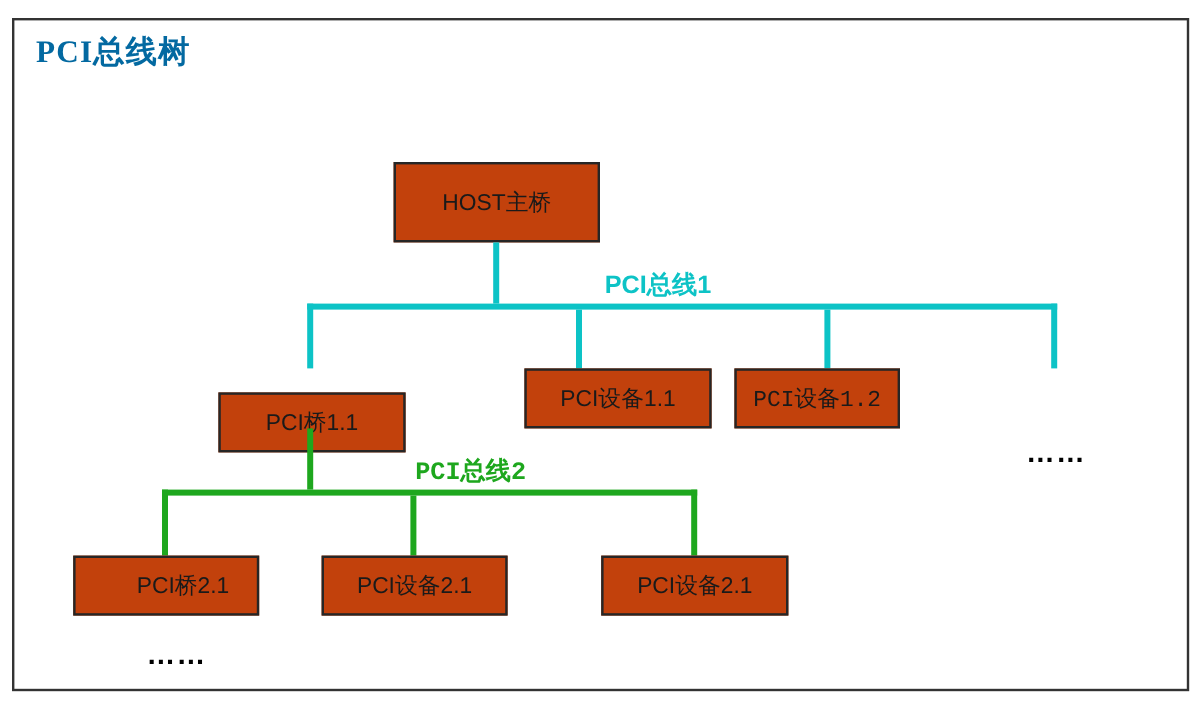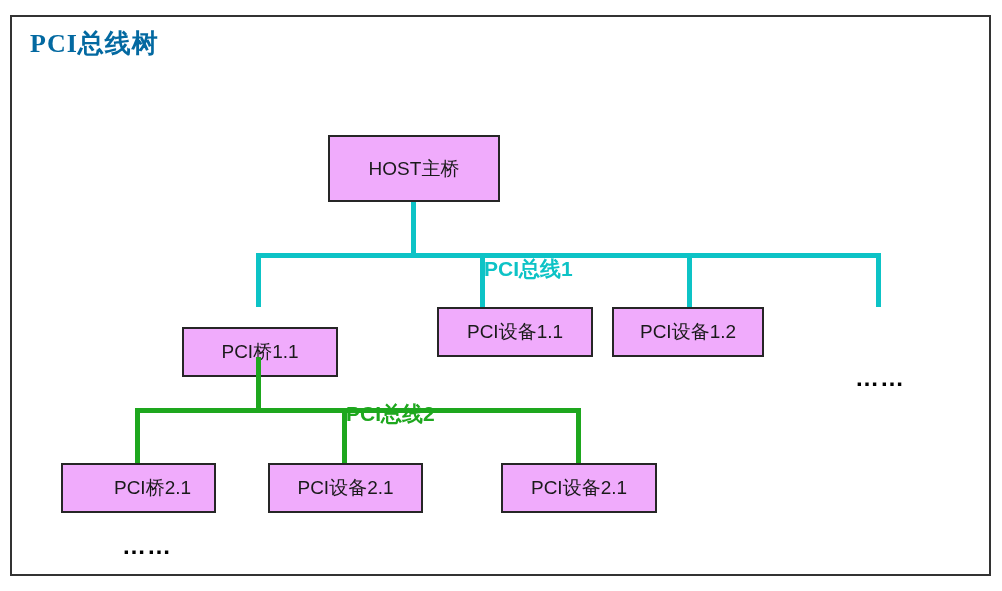--- a/index.html
+++ b/index.html
@@ -10,57 +10,57 @@
   .frame {
     position:absolute; left:10px; top:15px; width:981px; height:561px;
     border:2px solid #333333; box-sizing:border-box; background:#ffffff;
   }
   .title {
     position:absolute; left:30px; top:26px;
     font-family:"Liberation Serif", serif; font-weight:bold; font-size:26px;
     color:#0369a1; letter-spacing:1px;
   }
   .node {
-    position:absolute; background:#f0abfc; border:2px solid #262626;
+    position:absolute; background:#c2410c; border:2px solid #262626;
     box-sizing:border-box; display:flex; align-items:center; justify-content:center;
     font-size:19px; color:#1a1a1a; white-space:nowrap;
   }
   .seg { position:absolute; }
   .bus-label {
     position:absolute; font-weight:bold; font-size:21px; white-space:nowrap;
   }
   .ellipsis {
     position:absolute; font-weight:bold; font-size:24px; color:#000;
     letter-spacing:1px; line-height:1;
   }
   
   #host { left:328px; top:135px; width:172px; height:67px; }
   #b11  { left:182px; top:299px; width:156px; height:50px;margin-top:28px; }
   #d11  { left:405px; top:307px; width:156px; height:50px;margin-left:32px; }
-  #d12  { left:612px; top:307px; width:152px; height:50px; }
+  #d12  { left:612px; top:307px; width:138px; height:50px;font-family:Liberation Mono, monospace; }
   #b12  { left:802px; top:307px; width:156px; height:50px; }
   #b21  { left:61px;  top:463px; width:155px; height:50px;padding-left:28px; }
   #d21  { left:268px; top:463px; width:155px; height:50px; }
   #d22  { left:501px; top:463px; width:156px; height:50px; }
   
   #bus1-h    { left:256px; top:253px; width:625px; height:5px; }
   #bus1-host { left:411px; top:202px; width:5px;  height:51px; }
   #bus1-c1   { left:256px; top:253px; width:5px;  height:54px; }
   #bus1-c2   { left:480px; top:258px; width:5px;  height:49px; }
   #bus1-c3   { left:687px; top:258px; width:5px;  height:49px; }
   #bus1-c4   { left:876px; top:253px; width:5px;  height:54px; }
   
   #bus2-up   { left:256px; top:357px; width:5px;  height:51px; }
   #bus2-h    { left:135px; top:408px; width:446px; height:5px; }
   #bus2-c1   { left:135px; top:408px; width:5px;  height:55px; }
   #bus2-c2   { left:342px; top:413px; width:5px;  height:50px; }
   #bus2-c3   { left:576px; top:408px; width:5px;  height:55px; }
   
-  #bus1-label { left:484px; top:223px;margin-top:32px; }
-  #bus2-label { left:346px; top:400px; }
+  #bus1-label { left:504px; top:223px; }
+  #bus2-label { left:346px; top:378px;font-family:Liberation Mono, monospace; }
   #ellipsis1  { left:855px; top:366px; }
   #ellipsis2  { left:122px; top:534px; }
 </style>
 </head>
 <body>
 
 <div class="canvas">
   <div class="frame"></div>
 
   <div class="title">PCI总线树</div>

